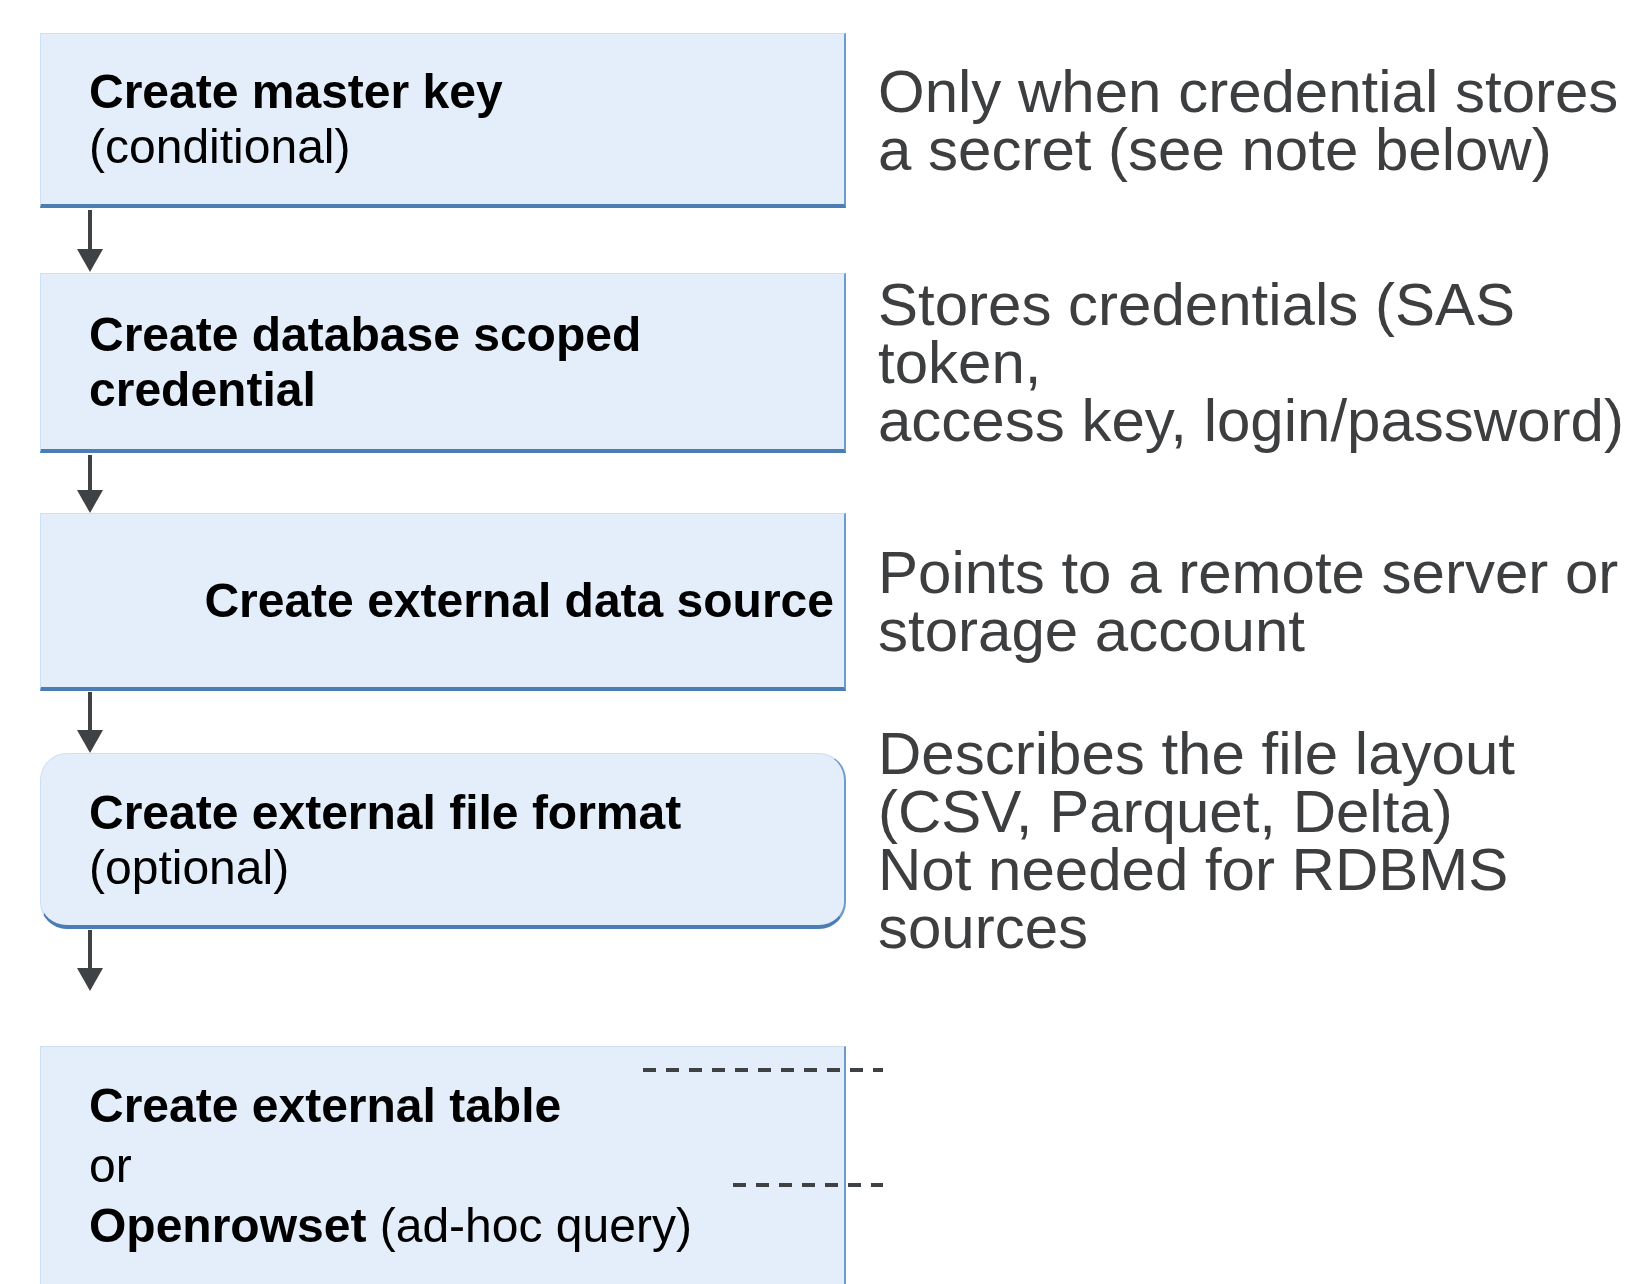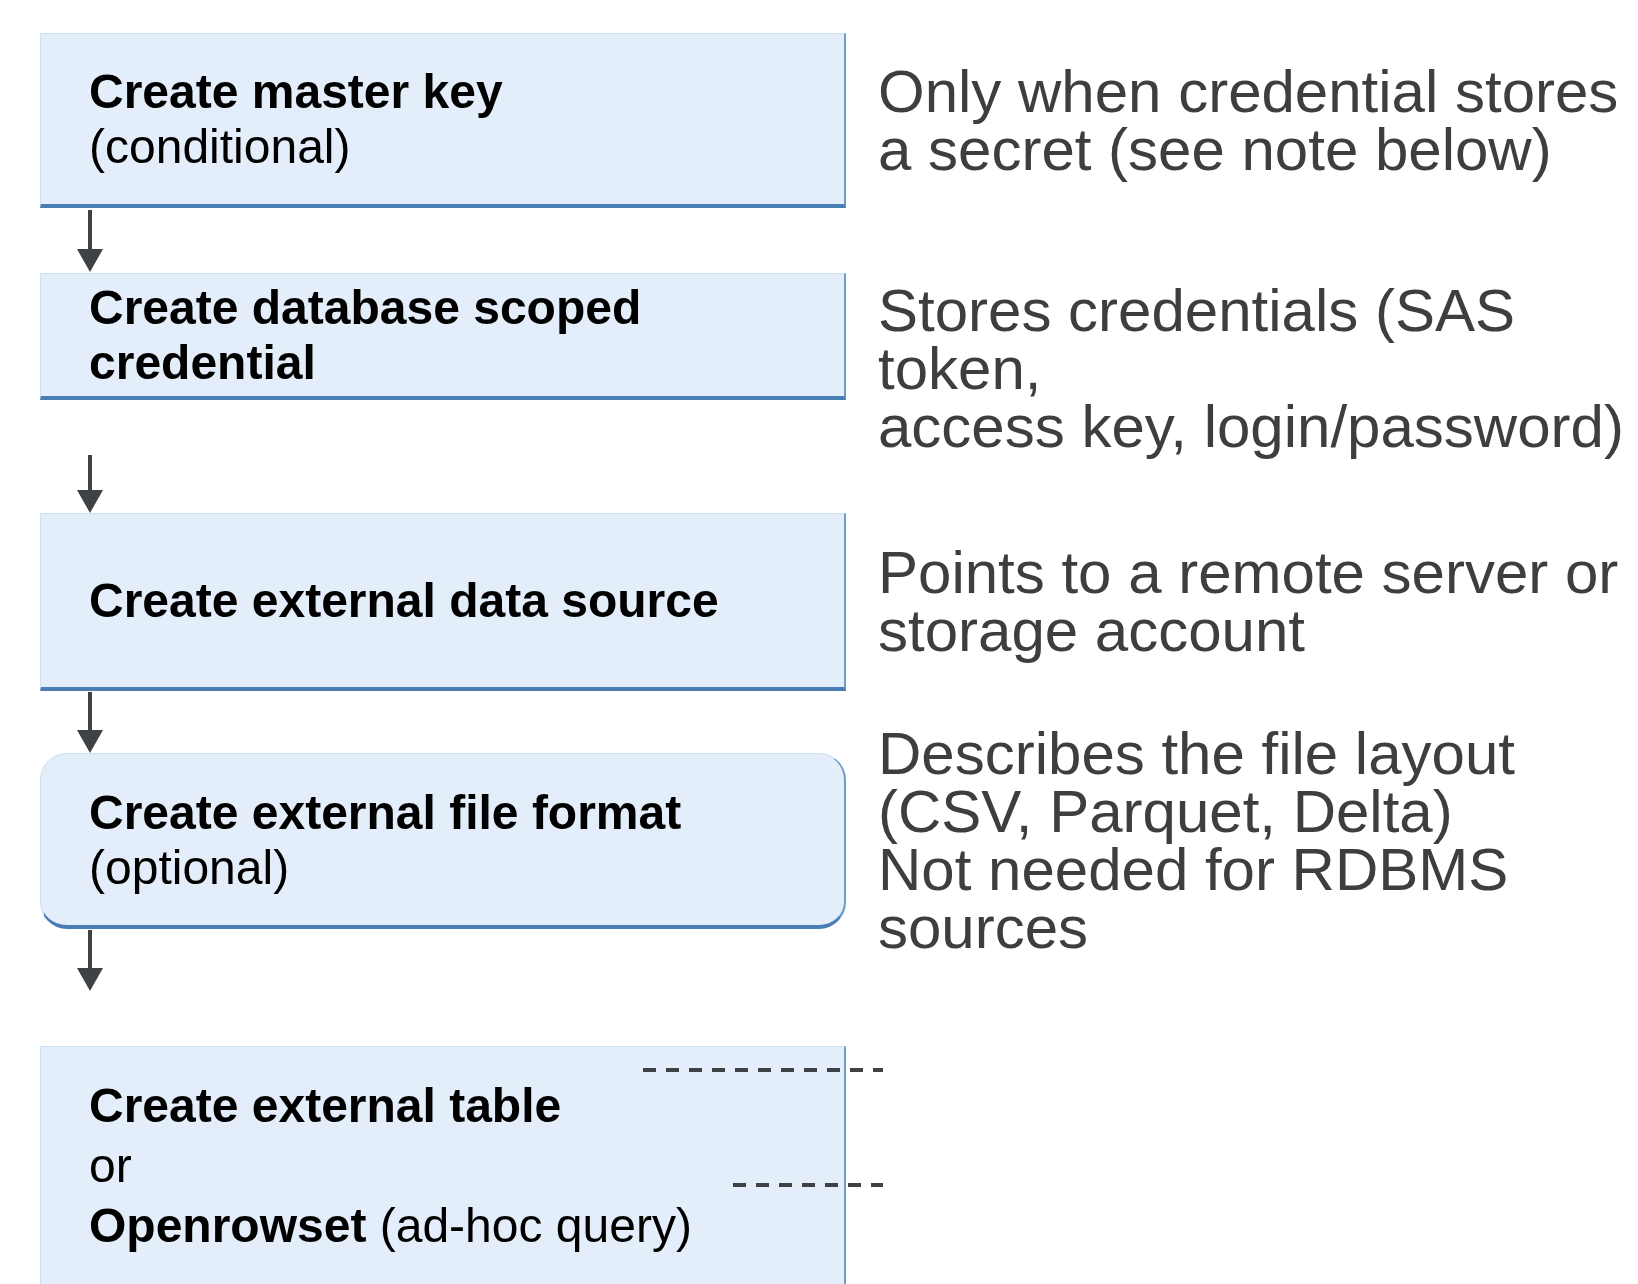--- a/index.html
+++ b/index.html
@@ -21,22 +21,22 @@
     border-left: 1px solid #cde0f2;
     border-right: 2px solid #6d9cca;
     border-bottom: 4px solid #4a7db4;
     display: flex;
     flex-direction: column;
     justify-content: center;
     padding-left: 48px;
     padding-right: 10px;
   }
   .box1 { top: 33px;   height: 175px; }
-  .box2 { top: 273px;  height: 127px; }
-  .box3 { top: 513px;  height: 178px; }
+  .box2 { top: 273px;  height: 180px; }
+  .box3 { top: 513px;  height: 178px; text-align: right; }
   .box4 { top: 753px;  height: 176px; border-radius: 27px; }
   .box5 { top: 1046px; height: 242px; }
   .box-line {
     display: block;
     font-size: 48px;
     line-height: 55px;
     color: #000000;
     white-space: pre-line;
   }
   .box5 .box-line { line-height: 60px; }
@@ -48,21 +48,21 @@
     width: 760px;
     display: flex;
     align-items: center;
     font-size: 60px;
     line-height: 58px;
     font-weight: 400;
     color: #3c3e40;
     white-space: pre-line;
   }
   .ann1 { top: 33px;   height: 175px; }
-  .ann2 { top: 279px;  height: 180px; }
+  .ann2 { top: 273px;  height: 180px; }
   .ann3 { top: 513px;  height: 178px; }
   .ann4 { top: 753px;  height: 176px; }
   .ann5a { top: 1041px; height: 58px; }
   .ann5b { top: 1156px; height: 58px; }
   .arrow-svg, .dash-svg { position: absolute; display: block; }
 </style>
 </head>
 <body>
 
 <div class="canvas">

